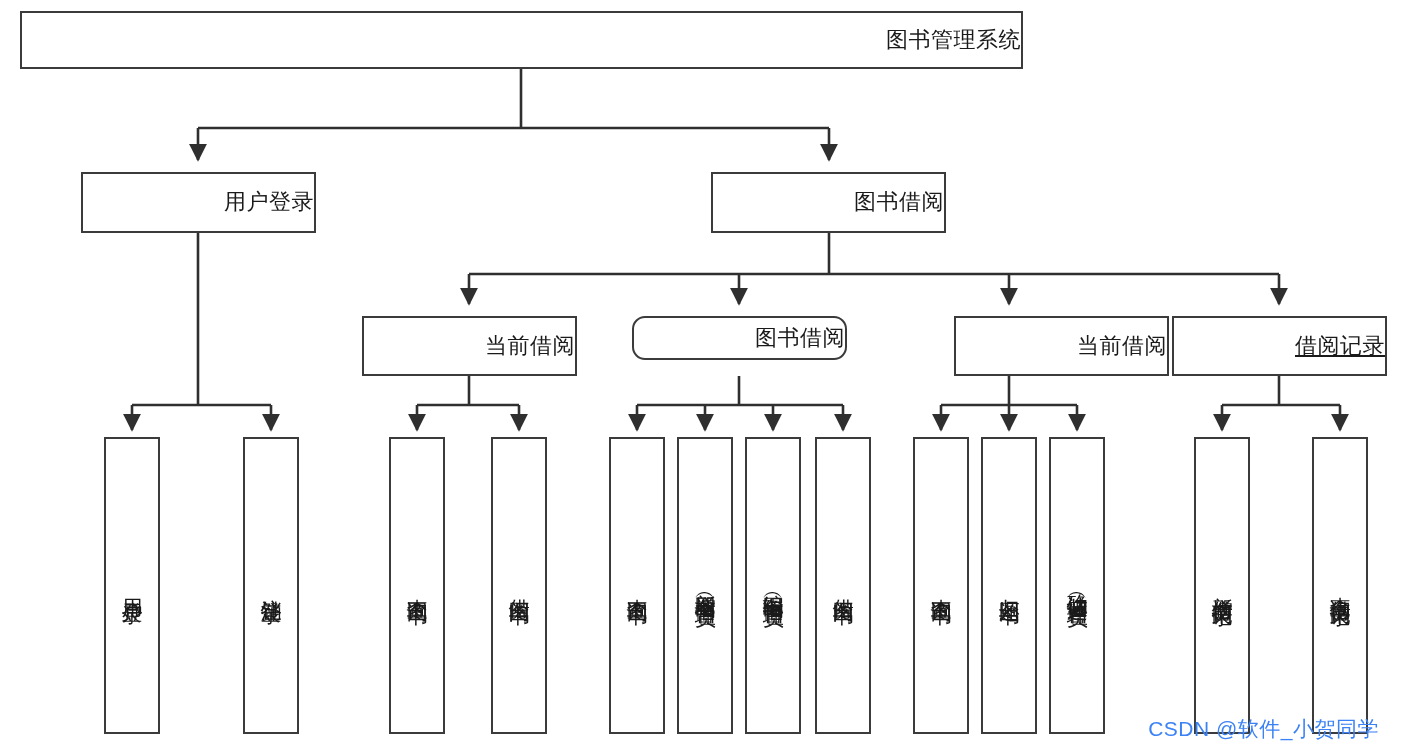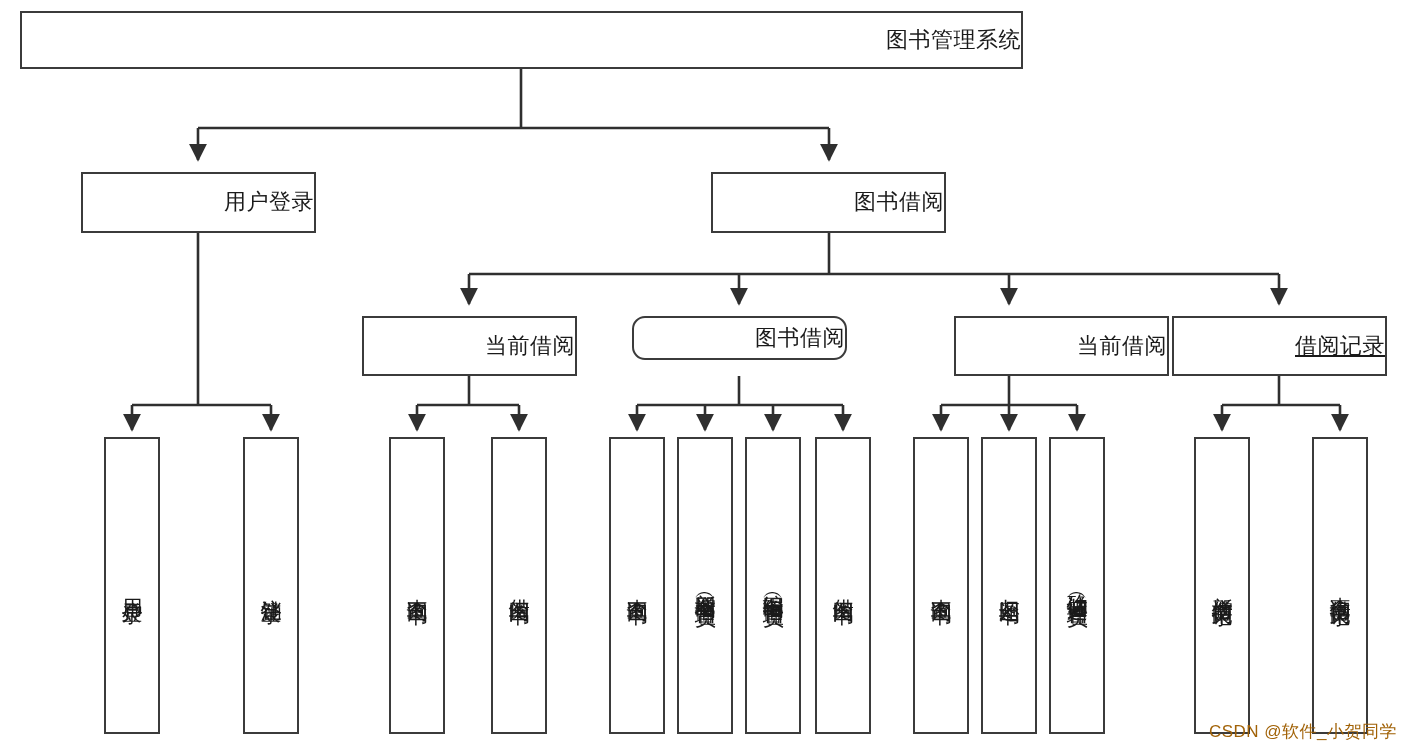--- a/index.html
+++ b/index.html
@@ -57,24 +57,24 @@
   .node.vertical .label {
     writing-mode: vertical-rl;
     text-orientation: upright;
     font-size: 21px;
     line-height: 1.06;
     letter-spacing: 2px;
     white-space: nowrap;
   }
   .watermark {
     position: absolute;
-    right: 8px;
+    right: 26px;
     bottom: 4px;
-    font-size: 17px;
-    color: #a16207;
+    font-size: 21px;
+    color: #3b82f6;
     letter-spacing: 0.5px;
     white-space: nowrap;
     pointer-events: none;
   }
 </style>
 </head>
 <body>
 
 <div id="diagram-root">
 

